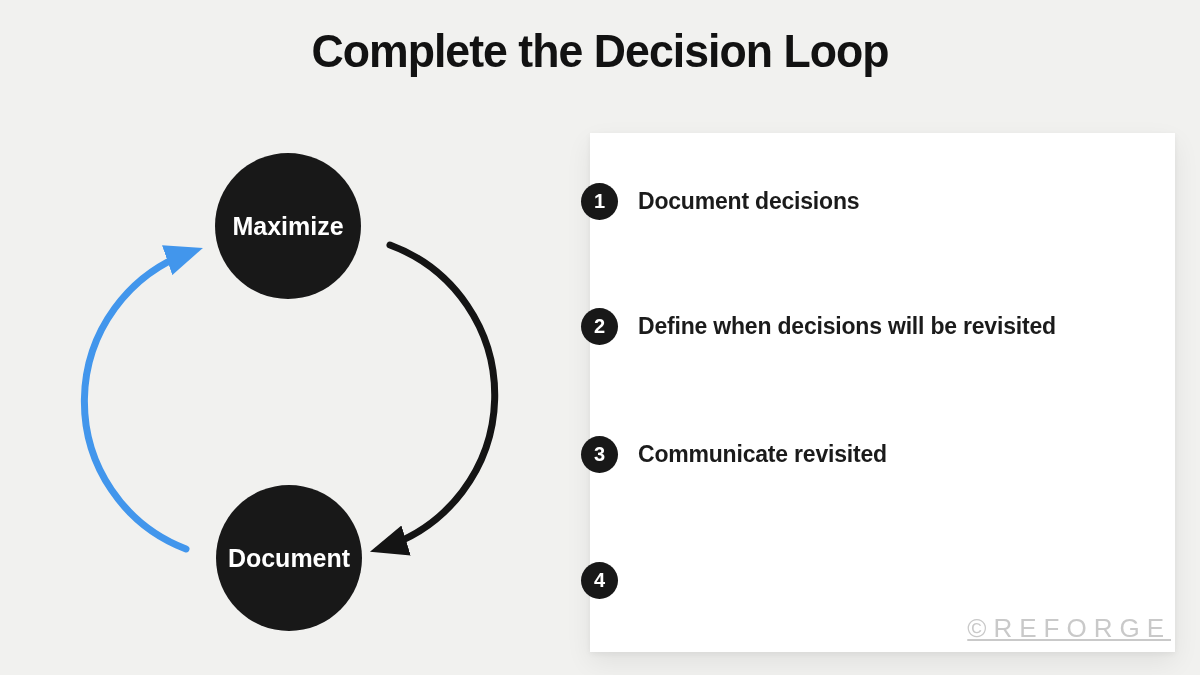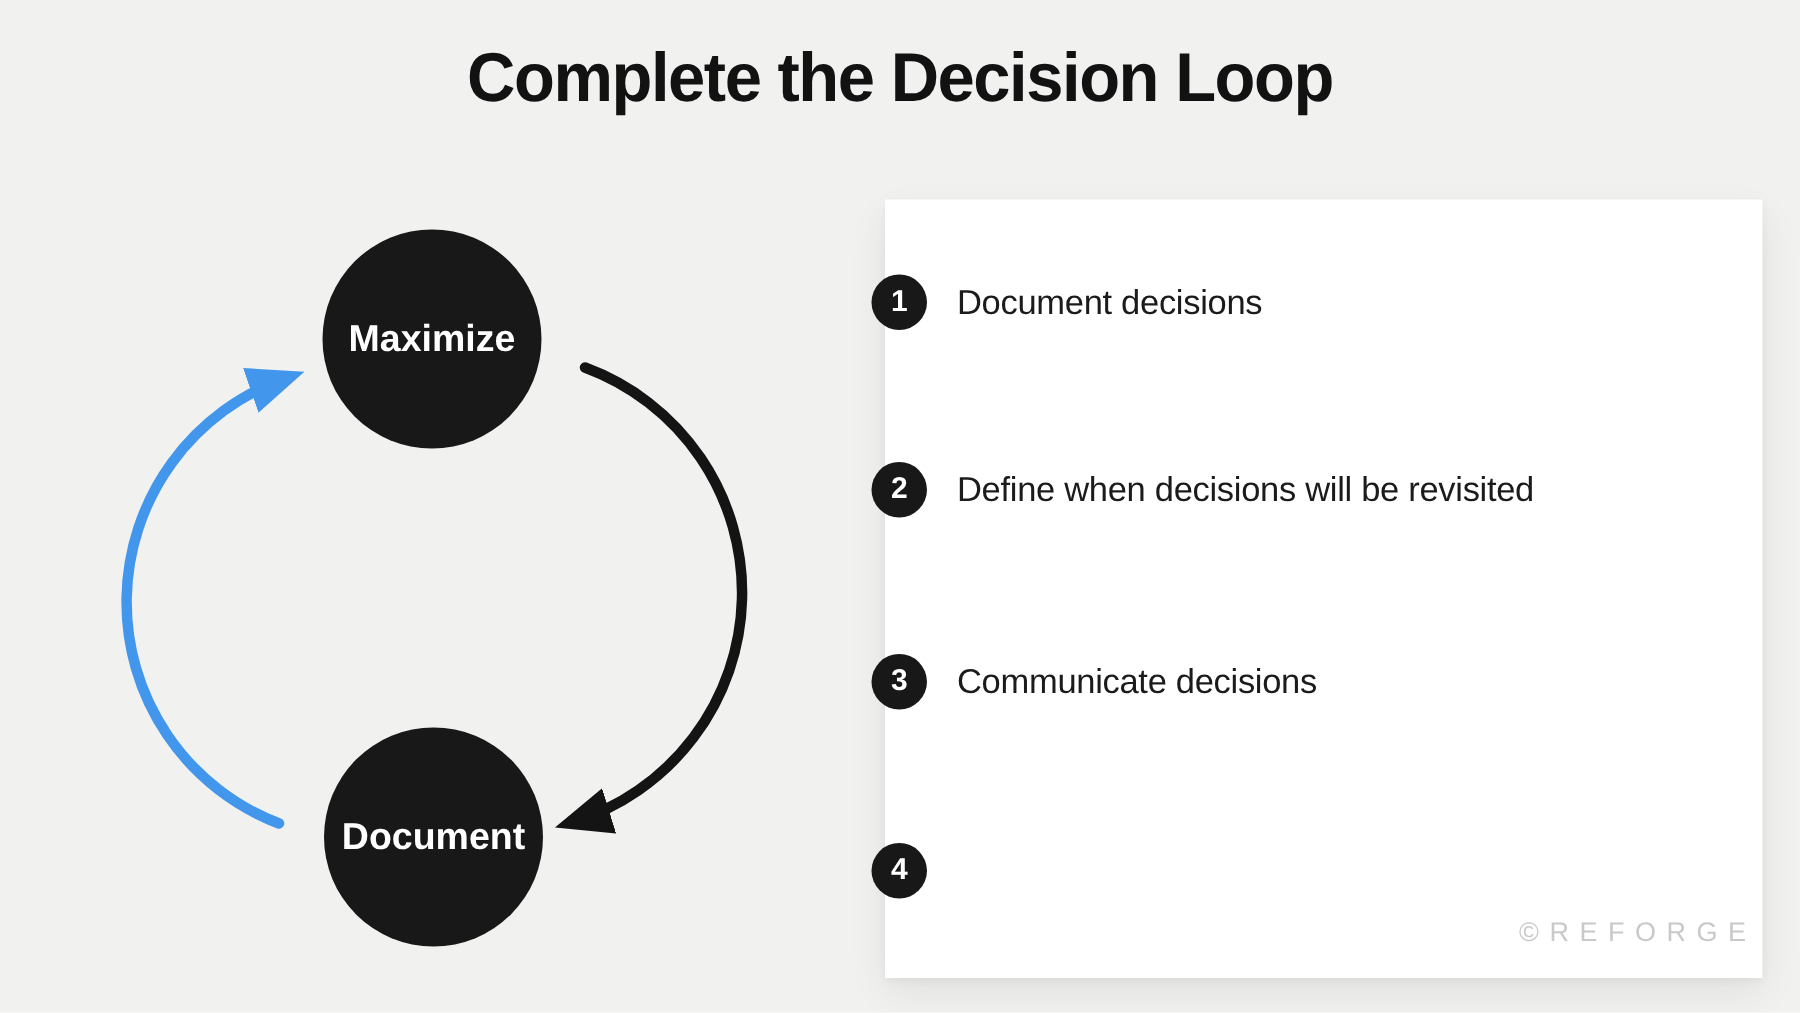--- a/index.html
+++ b/index.html
@@ -81,34 +81,35 @@
     font-size: 20px;
     font-weight: bold;
     display: flex;
     align-items: center;
     justify-content: center;
     flex: 0 0 auto;
   }
 
   .step-label {
     font-size: 23px;
-    font-weight: normal;
+    font-weight: bold;
     letter-spacing: -0.2px;
     color: #1b1b1b;
     white-space: nowrap;
   }
 
   .watermark {
     position: absolute;
     right: 4px;
-    bottom: 20px;
-    font-size: 18px;
+    bottom: 8px;
+    font-size: 26px;
     font-weight: 500;
     letter-spacing: 7px;
     color: #c9c9c9;
+    text-decoration: underline;
   }
 </style>
 </head>
 <body>
 
 <div class="stage">
 
   <div class="title">Complete the Decision Loop</div>
 
   <svg class="arrows" viewBox="0 0 1200 675" xmlns="http://www.w3.org/2000/svg">
@@ -147,21 +148,21 @@
       <div class="badge">
         <span>2</span>
       </div>
       <div class="step-label">Define when decisions will be revisited</div>
     </div>
 
     <div class="step step-3">
       <div class="badge">
         <span>3</span>
       </div>
-      <div class="step-label">Communicate decisions</div>
+      <div class="step-label">Communicate revisited</div>
     </div>
 
     <div class="step step-4">
       <div class="badge">
         <span>4</span>
       </div>
     </div>
 
     <div class="watermark">©REFORGE</div>
   </div>

